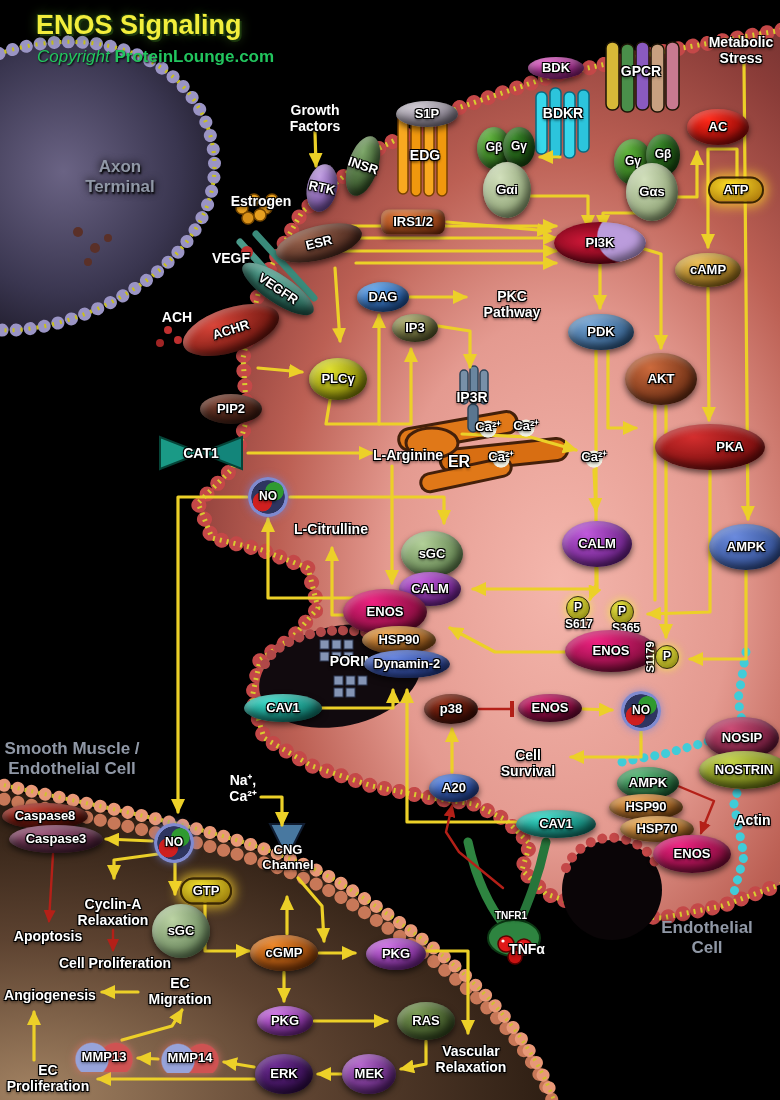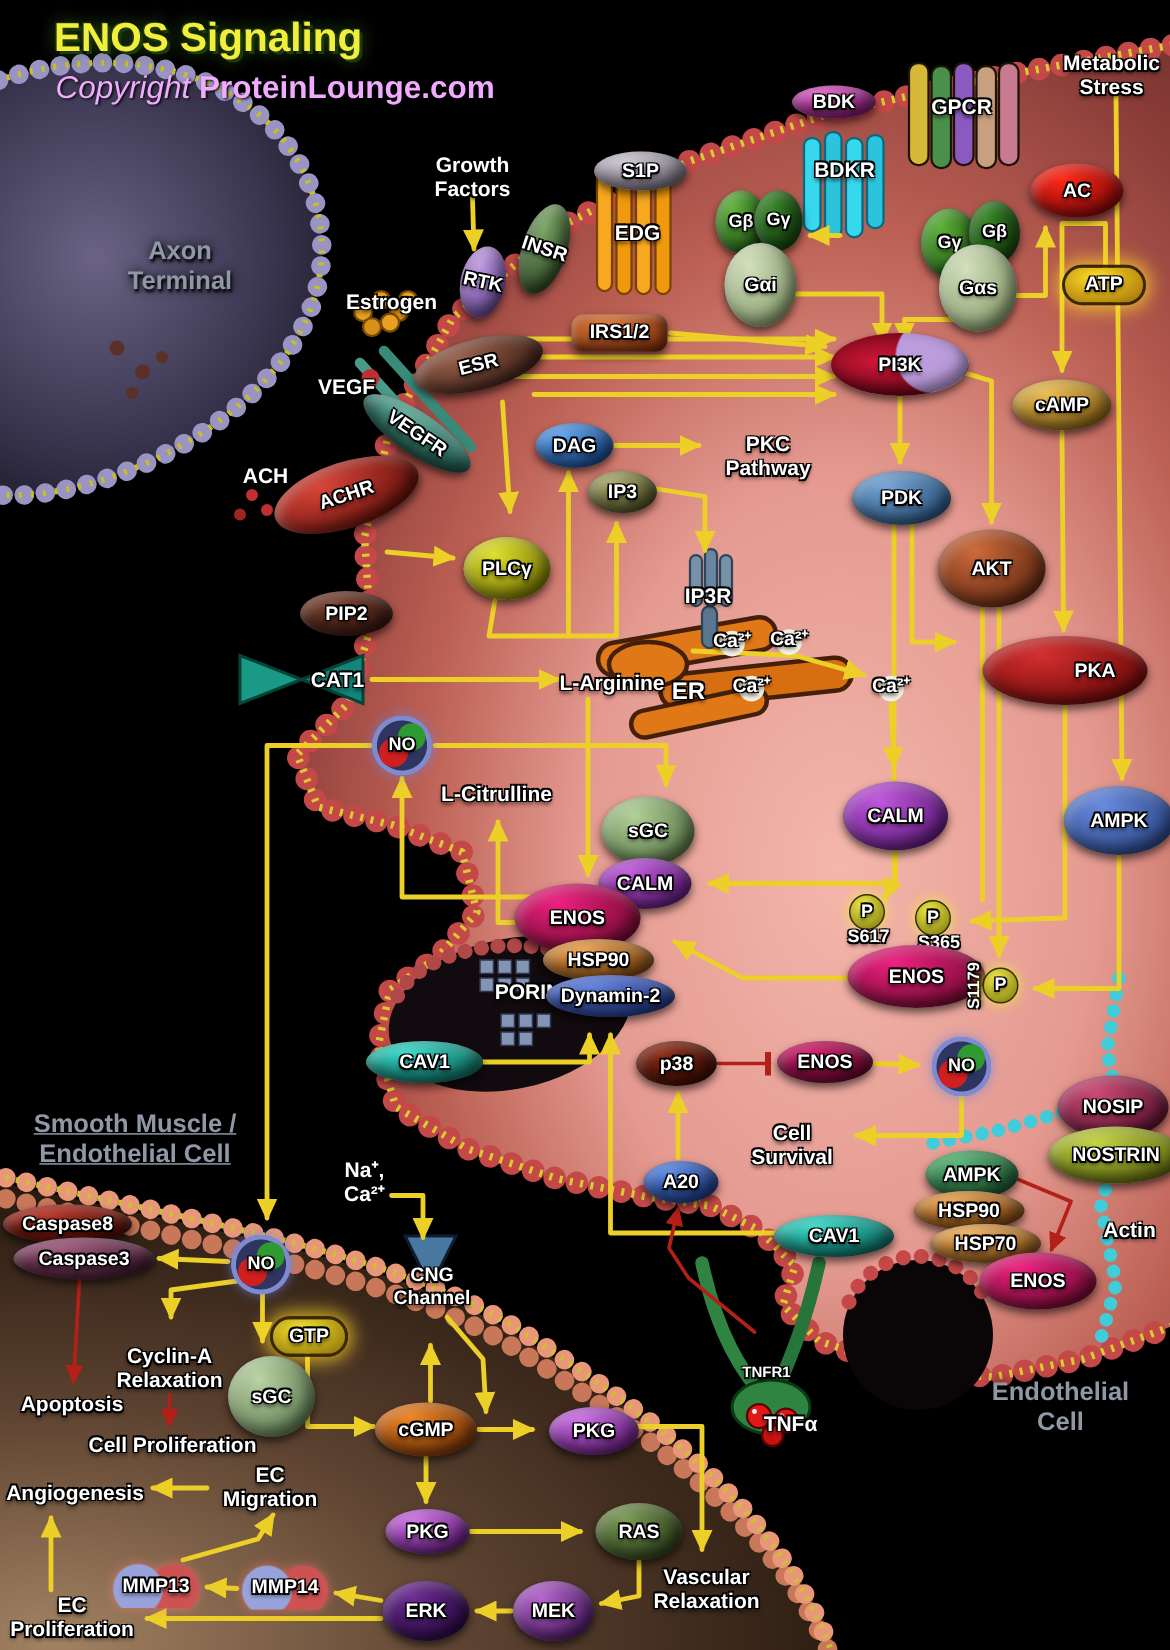--- a/index.html
+++ b/index.html
@@ -30,21 +30,21 @@
        box-shadow:0 0 8px rgba(110,130,220,.7);font-size:12px}
   .t-ca{background:radial-gradient(circle at 50% 58%,#f0f0e4 0 36%,rgba(0,0,0,0) 39%)}
   .t-mmp{background:radial-gradient(circle at 30% 58%,#97a3da 0 35%,rgba(0,0,0,0) 38%),
                     radial-gradient(circle at 70% 58%,#cf5252 0 35%,rgba(0,0,0,0) 38%);
        filter:drop-shadow(0 0 4px rgba(255,120,120,.6))}
   .t-t{background:none}
   .t-g{color:#9098a6;font-size:17px;text-shadow:1px 2px 2px #000,0 0 8px #000}
   .t-v{transform:translate(-50%,-50%) rotate(-90deg);font-size:11px}
   #ttl{position:absolute;left:36px;top:10px;z-index:6;font-size:27px;font-weight:bold;color:#f2ee3c;
        text-shadow:2px 2px 0 #1d3a0e,-1px -1px 0 #1d3a0e,0 0 12px rgba(60,110,30,.9)}
-  #cpy{position:absolute;left:37px;top:47px;z-index:6;font-size:21px;color:#f0abfc;
+  #cpy{position:absolute;left:37px;top:47px;z-index:6;font-size:17px;color:#22c55e;
        text-shadow:1px 1px 2px #000}
   #cpy .it{font-style:italic;font-weight:normal}
   #cpy .bd{font-weight:bold}
 </style>
 </head>
 <body>
 
 <div id="stage">
 
   <svg id="bg" width="780" height="1100" viewBox="0 0 780 1100">
@@ -270,21 +270,21 @@
         <polyline points="479,709 513,709" stroke="#b42018" stroke-width="2.4" marker-end="url(#m-br)"></polyline>
         <polyline points="583,709 612,710" stroke="#ecd028" stroke-width="3.2" marker-end="url(#m-ay)"></polyline>
         <polyline points="641,728 641,757 571,757" stroke="#ecd028" stroke-width="3.2" marker-end="url(#m-ay)"></polyline>
         <polyline points="678,786 714,801 701,833" stroke="#b42018" stroke-width="2.4" marker-end="url(#m-ar)"></polyline>
       </g>
   </svg>
 
   <div id="nodes">
       <div class="nd t-g" style="left: 120px; top: 177px;">Axon
 Terminal</div>
-      <div class="nd t-g" style="left: 90px; top: 759px; text-decoration: underline;">Smooth Muscle /
+      <div class="nd t-g" style="left: 72px; top: 759px;">Smooth Muscle /
 Endothelial Cell</div>
       <div class="nd t-g" style="left: 707px; top: 938px;">Endothelial Cell</div>
       <div class="nd t-t" style="left: 741px; top: 50px; font-size: 14px;">Metabolic
 Stress</div>
       <div class="nd t-t" style="left: 315px; top: 118px; font-size: 14px;">Growth
 Factors</div>
       <div class="nd t-b" style="left: 556px; top: 68px; width: 56px; height: 22px; --c1: #e058c4; --c2: #6e1060;">BDK</div>
       <div class="nd t-t" style="left: 641px; top: 71px; font-size: 14px;">GPCR</div>
       <div class="nd t-t" style="left: 563px; top: 113px; font-size: 14px;">BDKR</div>
       <div class="nd t-b" style="left: 427px; top: 114px; width: 62px; height: 26px; --c1: #ccc6d0; --c2: #665f6e;">S1P</div>
@@ -301,21 +301,21 @@
       <div class="nd t-b" style="left: 363px; top: 166px; width: 30px; height: 62px; --c1: #7ca668; --c2: #223c18; --rot: 18deg;">INSR</div>
       <div class="nd t-t" style="left: 261px; top: 201px; font-size: 14px;">Estrogen</div>
       <div class="nd t-b" style="left: 319px; top: 243px; width: 88px; height: 34px; --c1: #96604a; --c2: #3a1c14; --rot: -14deg;">ESR</div>
       <div class="nd t-r" style="left: 413px; top: 222px; width: 64px; height: 25px; --c1: #e07838; --c2: #70280a;">IRS1/2</div>
       <div class="nd t-t" style="left: 231px; top: 258px; font-size: 14px;">VEGF</div>
       <div class="nd t-b" style="left: 278px; top: 289px; width: 84px; height: 28px; --c1: #58a896; --c2: #14483c; --rot: 34deg;">VEGFR</div>
       <div class="nd t-t" style="left: 177px; top: 317px; font-size: 14px;">ACH</div>
       <div class="nd t-b" style="left: 231px; top: 330px; width: 100px; height: 44px; --c1: #d84438; --c2: #560c06; --rot: -18deg;">ACHR</div>
       <div class="nd t-b" style="left: 338px; top: 379px; width: 58px; height: 42px; --c1: #e0e02c; --c2: #6e6e00;">PLCγ</div>
       <div class="nd t-b" style="left: 231px; top: 409px; width: 62px; height: 30px; --c1: #7a4030; --c2: #2a1008;">PIP2</div>
-      <div class="nd t-t" style="left: 201px; top: 453px; font-size: 14px; padding-left: 48px;">CAT1</div>
+      <div class="nd t-t" style="left: 201px; top: 453px; font-size: 14px;">CAT1</div>
       <div class="nd t-b" style="left: 383px; top: 297px; width: 52px; height: 30px; --c1: #58a0ec; --c2: #123e80;">DAG</div>
       <div class="nd t-b" style="left: 415px; top: 328px; width: 46px; height: 28px; --c1: #a8a868; --c2: #42421c;">IP3</div>
       <div class="nd t-t" style="left: 512px; top: 304px; font-size: 14px;">PKC
 Pathway</div>
       <div class="nd t-duo" style="left: 600px; top: 243px; width: 92px; height: 42px; --c1: #d01838; --c2: #bb9cdc;">PI3K</div>
       <div class="nd t-b" style="left: 601px; top: 332px; width: 66px; height: 36px; --c1: #74a4d4; --c2: #224a74;">PDK</div>
       <div class="nd t-b" style="left: 661px; top: 379px; width: 72px; height: 52px; --c1: #cc6a3c; --c2: #58220c;">AKT</div>
       <div class="nd t-b" style="left: 708px; top: 270px; width: 66px; height: 34px; --c1: #eabc52; --c2: #7e580e;">cAMP</div>
       <div class="nd t-b" style="left: 710px; top: 447px; width: 70px; height: 46px; padding-left: 40px; --c1: #d42e2e; --c2: #640606;">PKA</div>
       <div class="nd t-b" style="left: 746px; top: 547px; width: 74px; height: 46px; --c1: #6a8ade; --c2: #24407e;">AMPK</div>

